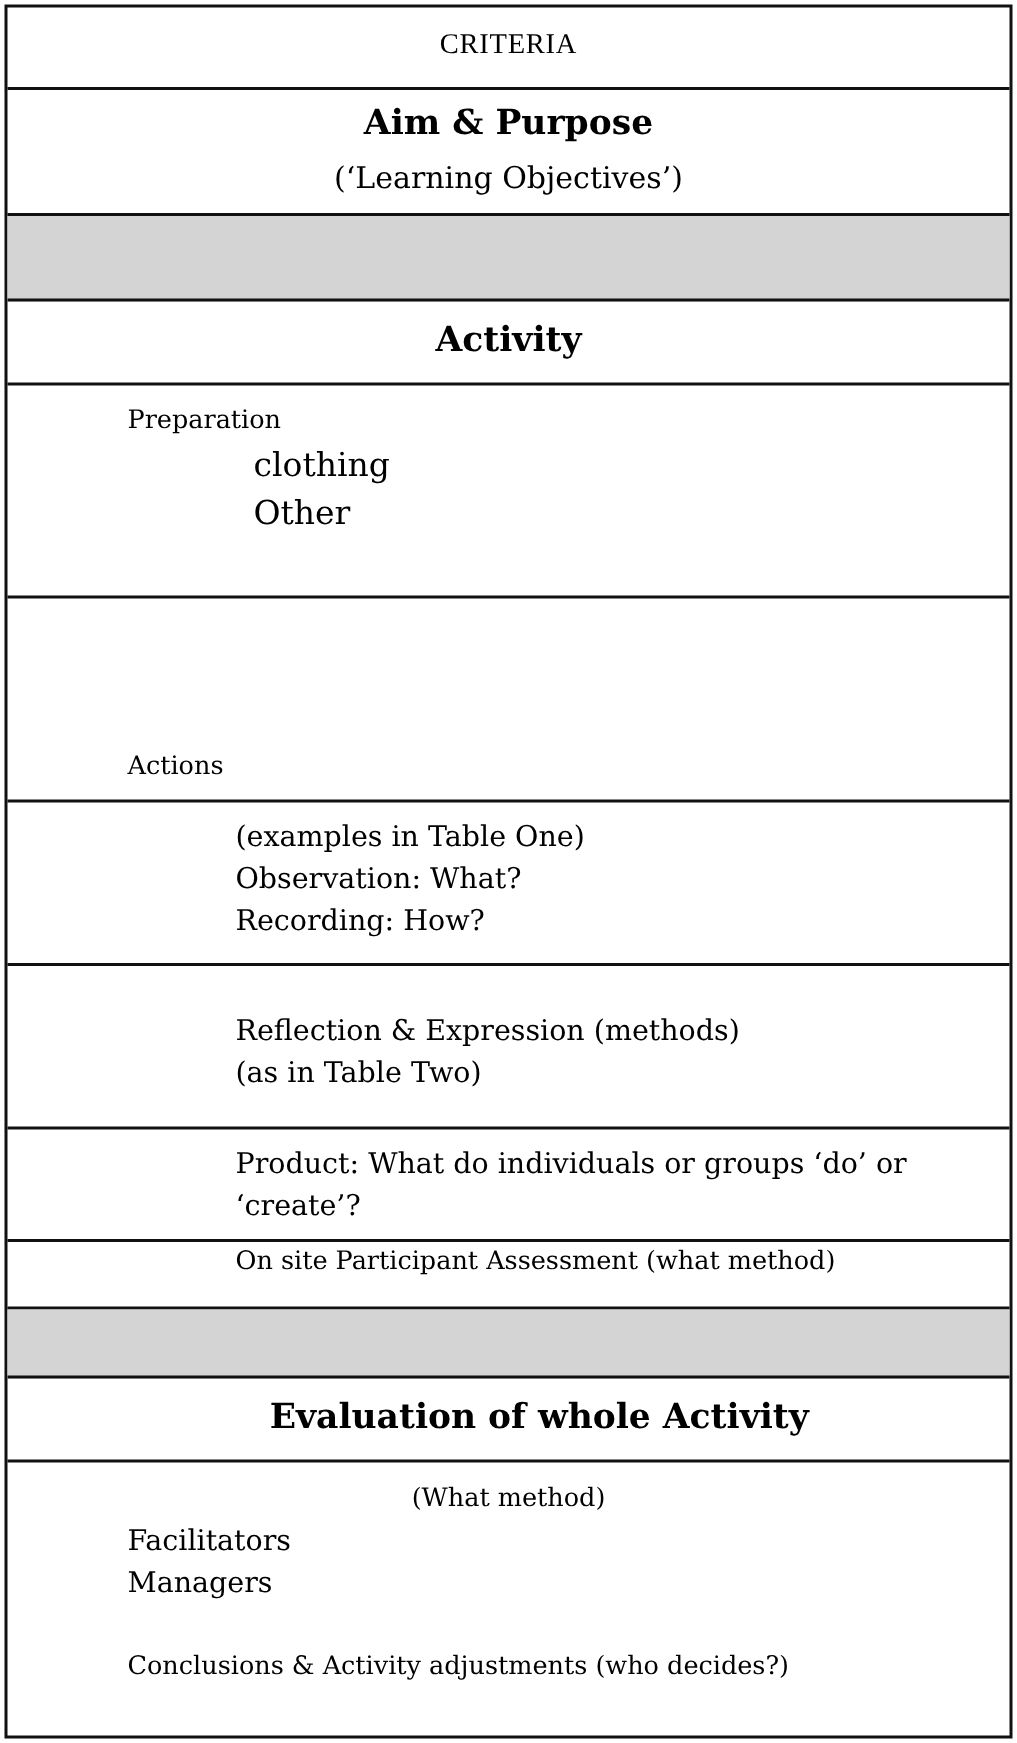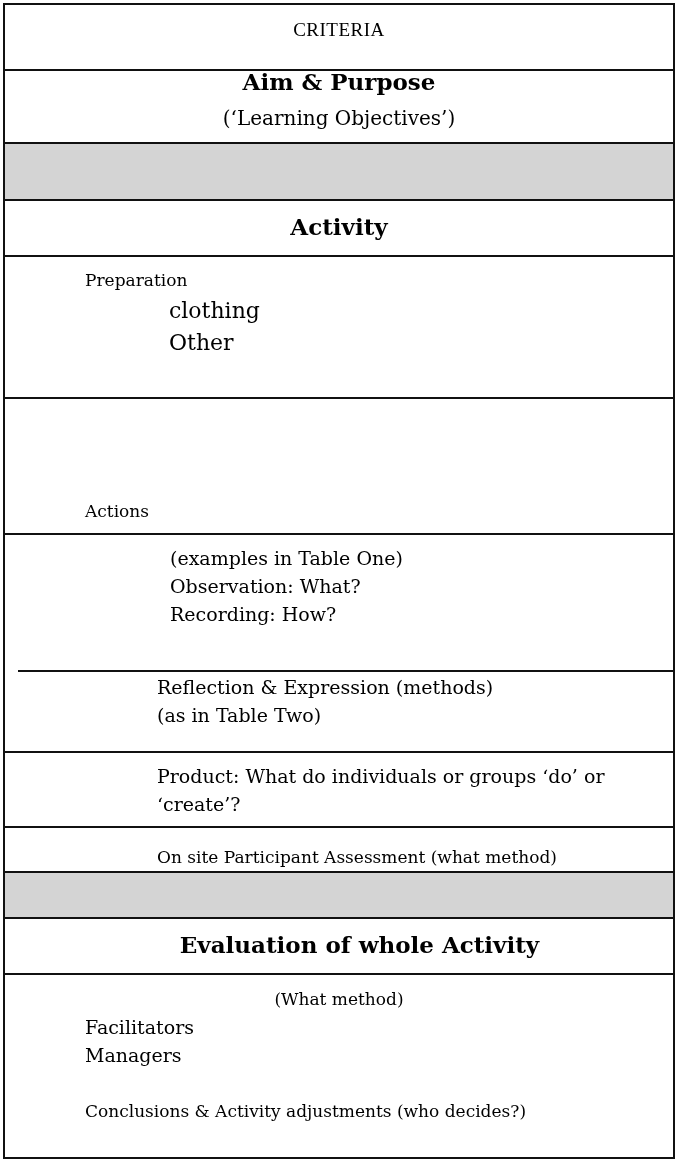--- a/index.html
+++ b/index.html
@@ -58,21 +58,21 @@
       line-height: 28px;
     }
     .block div { white-space: nowrap; }
     .big { font-size: 22px; line-height: 31.5px; }
   </style>
 </head>
 <body>
 
 <div class="table">
 
-  <div class="row" style="top:0; height:66px;">
+  <div class="row" style="top:0; height:55px;">
     <div class="txt title center" style="left:0; right:0; top:11px;">CRITERIA</div>
   </div>
 
   <div class="row" style="top:51px; height:88px;">
     <div class="txt heading center" style="left:0; right:0; top:12px;">Aim &amp; Purpose</div>
     <div class="txt sub center" style="left:0; right:0; top:48px;">(‘Learning Objectives’)</div>
   </div>
 
   <div class="row gray" style="top:139px; height:57px;"></div>
 
@@ -86,21 +86,21 @@
       <div>clothing</div>
       <div>Other</div>
     </div>
   </div>
 
 
   <div class="row" style="top:484px; height:46px;">
     <div class="txt" style="left:80px; top:8px;">Actions</div>
   </div>
 
-  <div class="row" style="top:530px; height:137px;margin-left:13px;">
+  <div class="row" style="top:530px; height:109px;">
     <div class="block" style="left:152px; top:9px;">
       <div>(examples in Table One)</div>
       <div>Observation: What?</div>
       <div>Recording: How?</div>
     </div>
   </div>
 
   <div class="row" style="top:658px; height:90px;">
     <div class="block" style="left:152px; top:10px;">
       <div>Reflection &amp; Expression (methods)</div>
@@ -109,21 +109,21 @@
   </div>
 
   <div class="row" style="top:748px; height:75px;">
     <div class="block" style="left:152px; top:9px;">
       <div>Product: What do individuals or groups ‘do’ or</div>
       <div>‘create’?</div>
     </div>
   </div>
 
   <div class="row" style="top:822px; height:46px;">
-    <div class="txt" style="left:152px; top:16px;">On site Participant Assessment (what method)</div>
+    <div class="txt" style="left:152px; top:0;">On site Participant Assessment (what method)</div>
   </div>
 
   <div class="row gray" style="top:868px; height:46px;"></div>
 
   <div class="row" style="top:914px; height:56px;">
     <div class="txt heading center" style="left:0; right:0; top:12px;padding-left:41px;">Evaluation of whole Activity</div>
   </div>
 
   <div class="row last" style="top:970px; height:182px;">
     <div class="txt center" style="left:0; right:0; top:10px;">(What method)</div>

